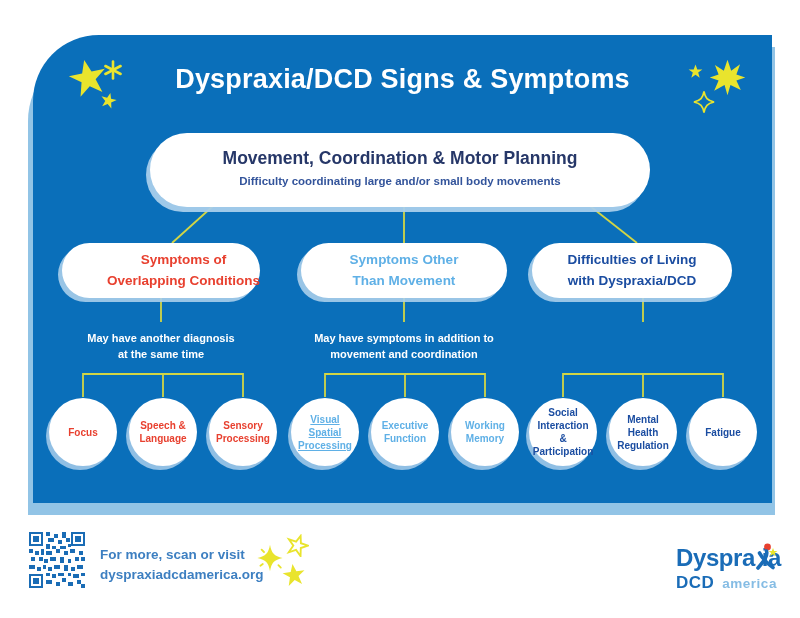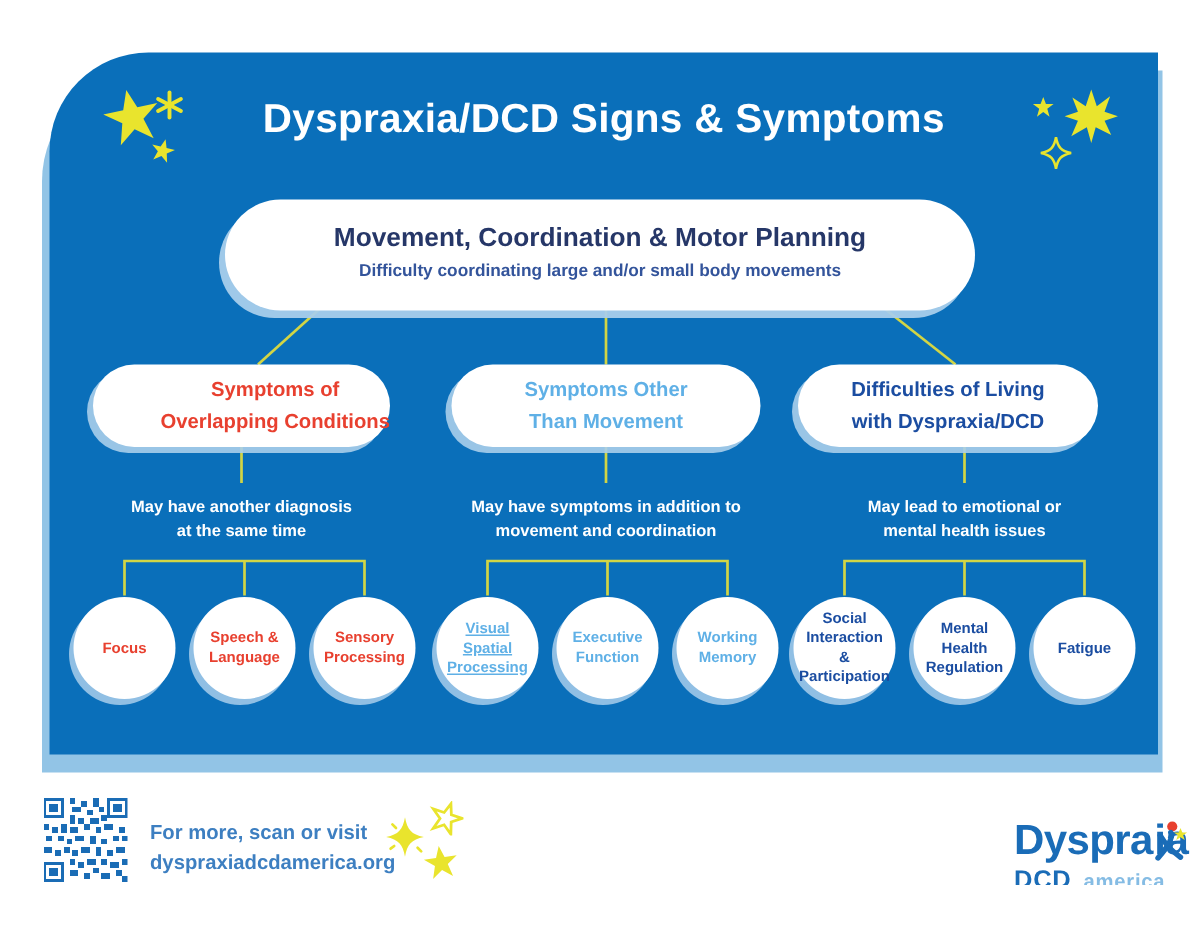--- a/index.html
+++ b/index.html
@@ -67,21 +67,21 @@
   }
 
   
   .qr { position:absolute; left:29px; top:532px; width:56px; height:56px; }
   .footer-cta {
     position:absolute; left:100px; top:545px; color:var(--c-footer-text);
     font-size:13.5px; font-weight:600; line-height:1.45;
   }
   .logo { position:absolute; left:676px; top:546px; width:105px; }
   .logo-line1 { display:flex; align-items:flex-end; color:var(--c-logo-blue);
-    font-size:28px; font-weight:800; letter-spacing:-0.4px; line-height:1; }
+    font-size:24px; font-weight:800; letter-spacing:-0.4px; line-height:1; }
   .logo-x { position:relative; width:19px; height:22px; margin:0 0px -1px 1px; }
   .logo-line2 { margin-top:3px; display:flex; align-items:baseline; gap:8px; }
   .logo-dcd { color:var(--c-logo-blue); font-size:17px; font-weight:800; letter-spacing:0.5px; }
   .logo-america { color:var(--c-logo-light); font-size:13.5px; font-weight:700;
     border-bottom:2px solid var(--c-logo-light); padding-bottom:1px; letter-spacing:0.5px; }
 
   .deco { position:absolute; }
 </style>
 </head>
 <body>
@@ -147,22 +147,20 @@
   </div>
   <div class="branch-pill bp3">
     <div class="branch-title" style="color: rgb(27, 77, 161);">Difficulties of Living
 with Dyspraxia/DCD</div>
   </div>
 
   <div class="branch-desc bd1">May have another diagnosis
 at the same time</div>
   <div class="branch-desc bd2">May have symptoms in addition to
 movement and coordination</div>
-  <div class="branch-desc bd3">May lead to emotional or
-mental health issues</div>
 
   <div class="circle" style="left: 49px; color: rgb(232, 64, 47);">Focus</div>
   <div class="circle" style="left: 129px; color: rgb(232, 64, 47);">Speech &amp;
 Language</div>
   <div class="circle" style="left: 209px; color: rgb(232, 64, 47);">Sensory
 Processing</div>
 
   <div class="circle" style="left: 291px; color: rgb(95, 176, 230); text-decoration: underline;">Visual
 Spatial
 Processing</div>

